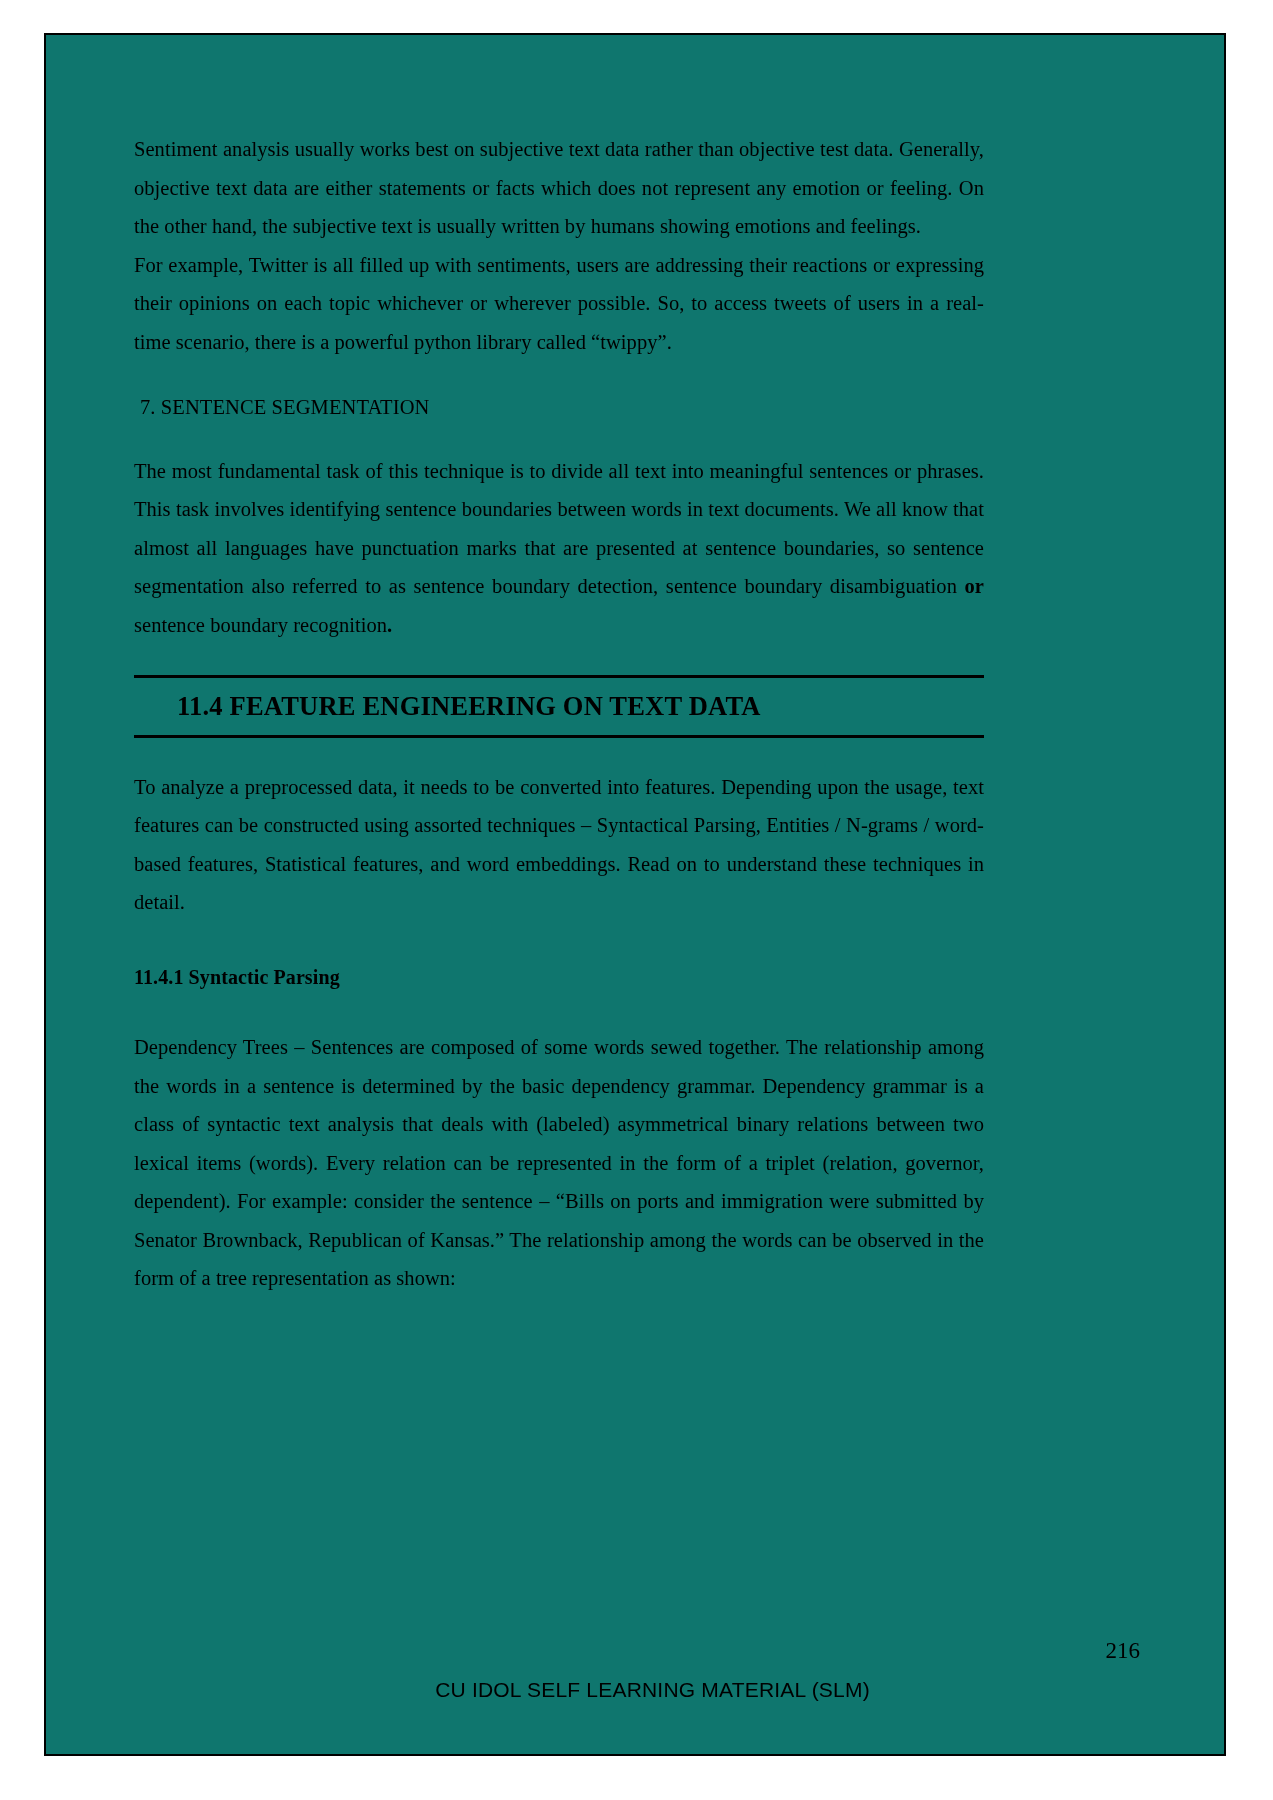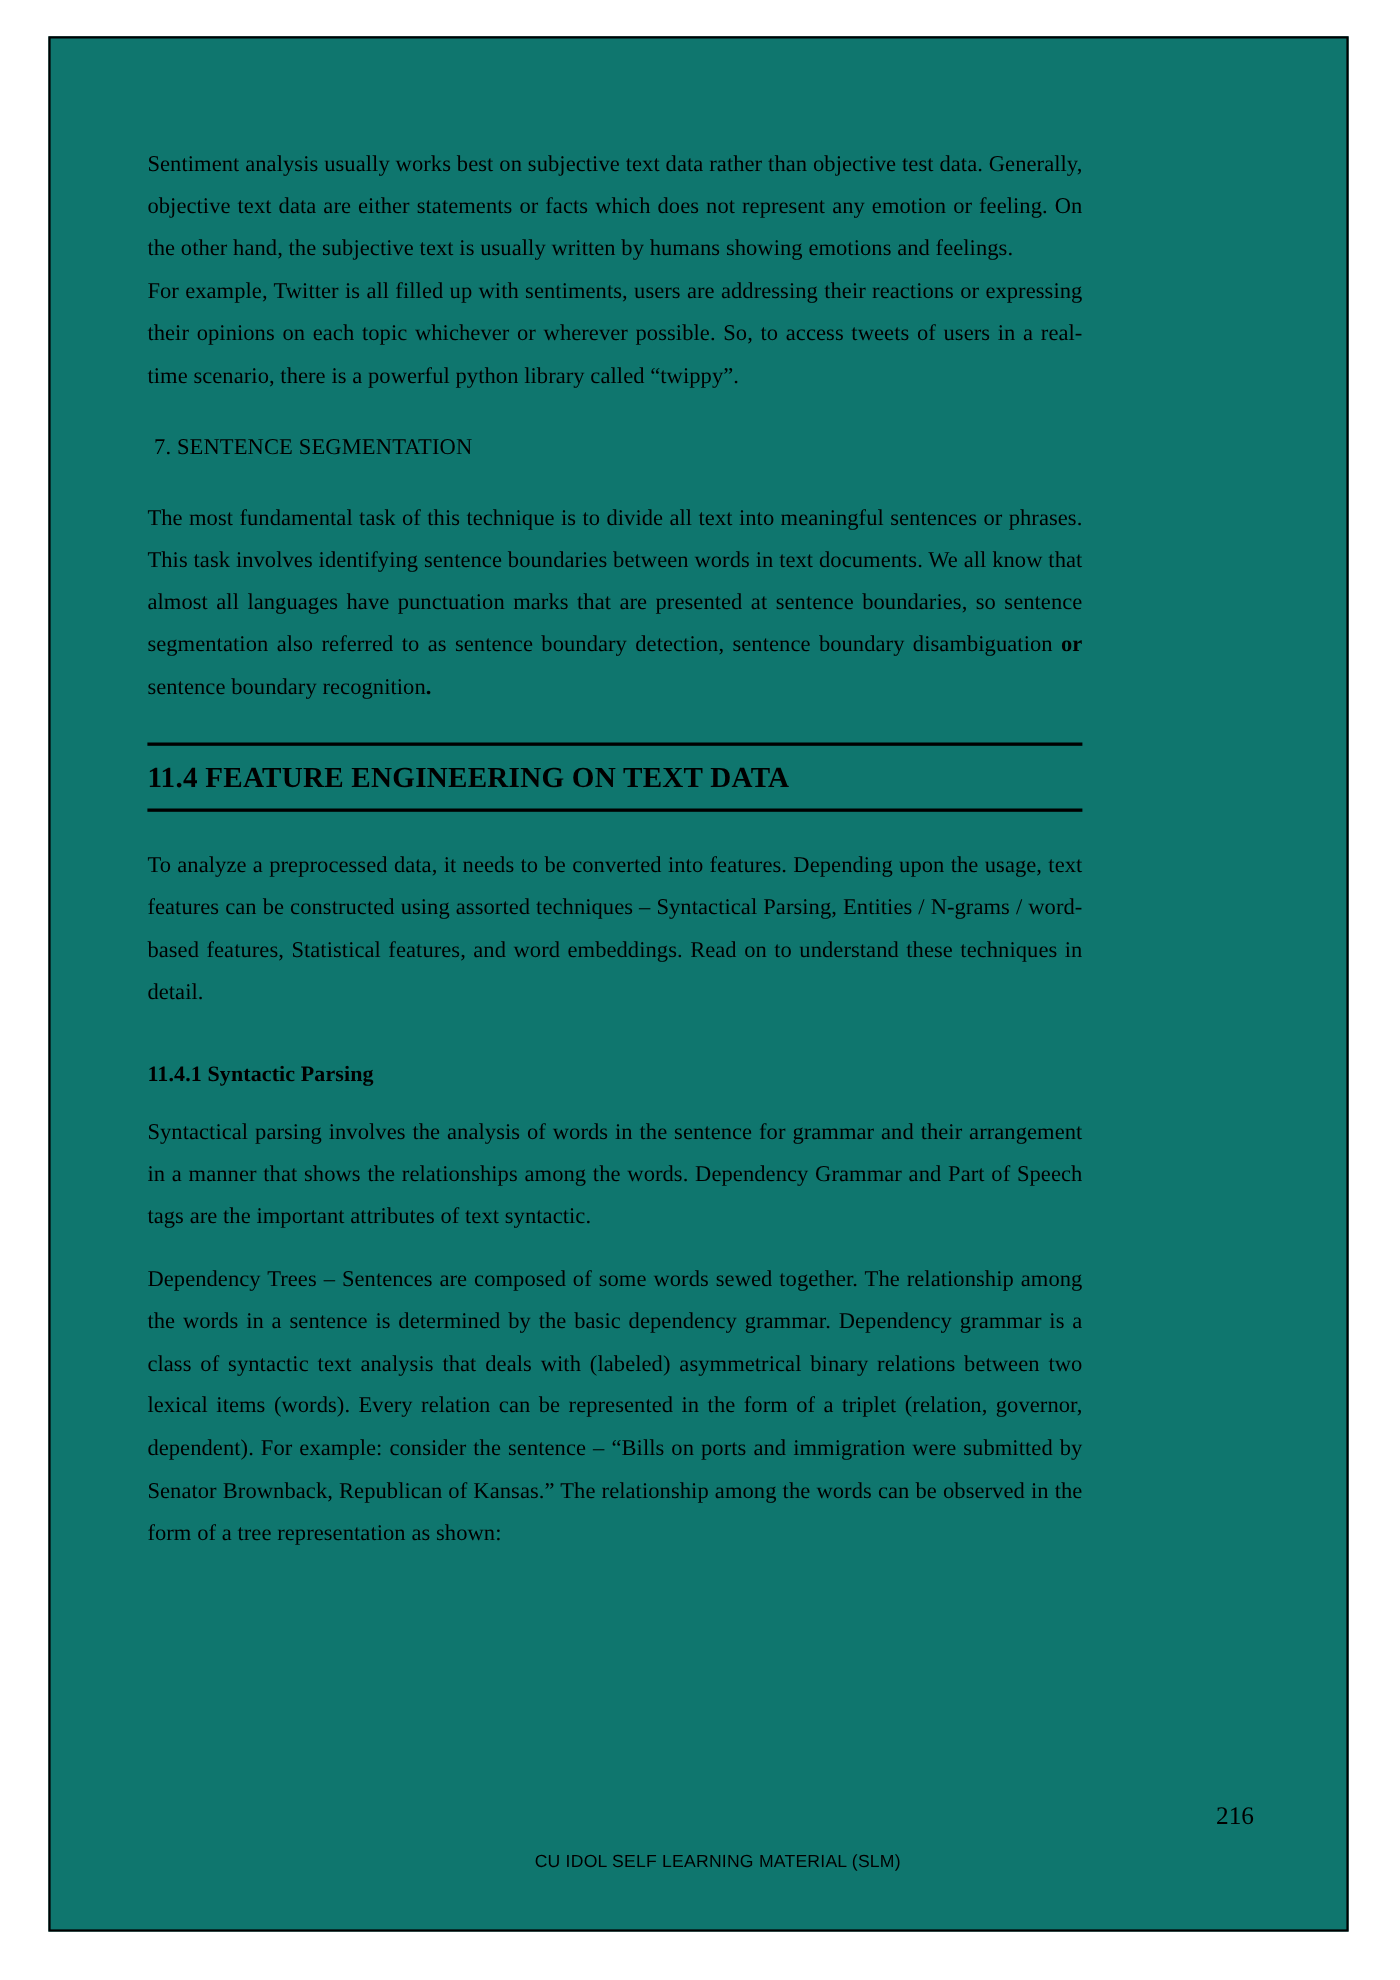--- a/index.html
+++ b/index.html
@@ -60,39 +60,40 @@
     border-bottom: 3px solid #000000;
     font-weight: normal;
   }
   h2.major-heading-wrap .major-heading-text {
     display: block;
     font-size: 26.5px;
     font-weight: bold;
     line-height: 34px;
     padding: 11px 0 12px 0;
     letter-spacing: 0.2px;
+    margin-left: 43px;
   }
   h4.sub-heading {
     margin: 0;
     font-size: 20px;
     font-weight: bold;
     line-height: 30px;
     letter-spacing: 0.1px;
   }
   .lead-bold { font-weight: normal; }
   .inline-bold { font-weight: bold; }
 
   .footer {
     position: absolute;
     left: 0;
     right: 0;
     bottom: 52px;
     text-align: center;
     font-family: "Liberation Sans", "DejaVu Sans", sans-serif;
-    font-size: 16px;
+    font-size: 21px;
     letter-spacing: 0.2px;
     color: #000000;
     padding-left: 35px;
   }
   .page-number {
     position: absolute;
     right: 84px;
     bottom: 90px;
     font-size: 23px;
     font-family: "Liberation Serif", "DejaVu Serif", serif;
@@ -126,21 +127,20 @@
     <div class="gap-md"></div>
 
     <p class="body-text no-justify-last">To analyze a preprocessed data, it needs to be converted into features. Depending upon the usage, text features can be constructed using assorted techniques – Syntactical Parsing, Entities / N-grams / word-based features, Statistical features, and word embeddings. Read on to understand these techniques in detail.</p>
 
     <div class="gap-lg"></div>
 
     <h4 class="sub-heading">11.4.1 Syntactic Parsing</h4>
 
     <div class="gap-sm"></div>
 
-    <p class="body-text no-justify-last">Syntactical parsing involves the analysis of words in the sentence for grammar and their arrangement in a manner that shows the relationships among the words. Dependency Grammar and Part of Speech tags are the important attributes of text syntactic.</p>
 
     <div class="gap-sm"></div>
 
     <p class="body-text no-justify-last"><span class="lead-bold">Dependency Trees – </span><span>Sentences are composed of some words sewed together. The relationship among the words in a sentence is determined by the basic dependency grammar. Dependency grammar is a class of syntactic text analysis that deals with (labeled) asymmetrical binary relations between two lexical items (words). Every relation can be represented in the form of a triplet (relation, governor, dependent). For example: consider the sentence – “Bills on ports and immigration were submitted by Senator Brownback, Republican of Kansas.” The relationship among the words can be observed in the form of a tree representation as shown:</span></p>
 
   </div>
 
   <div class="page-number">216</div>
 
   <div class="footer">CU IDOL SELF LEARNING MATERIAL (SLM)</div>

